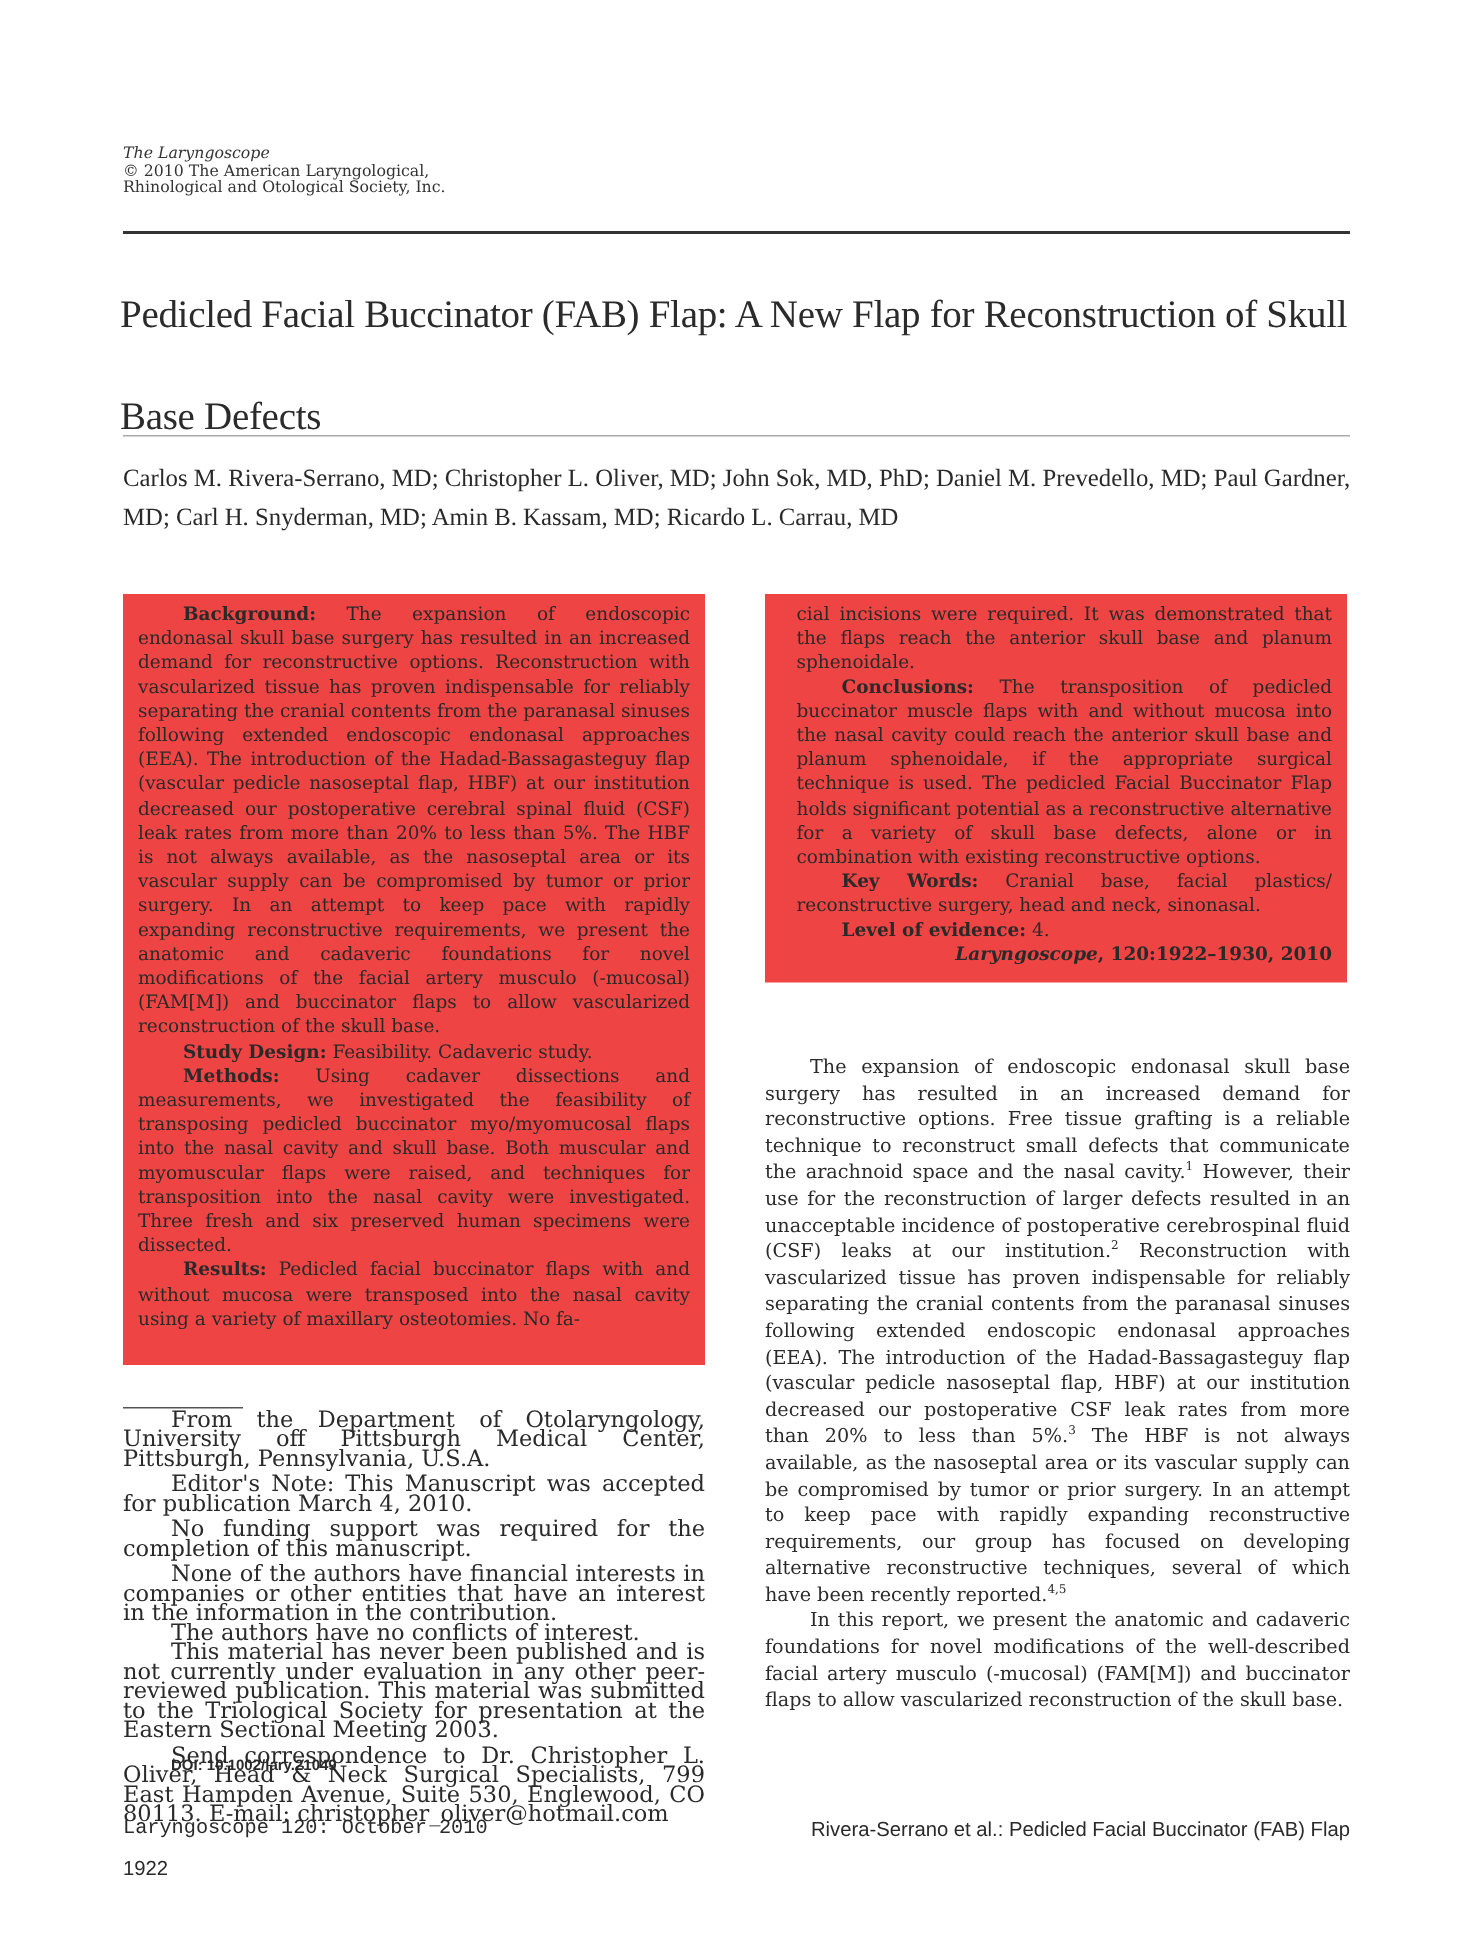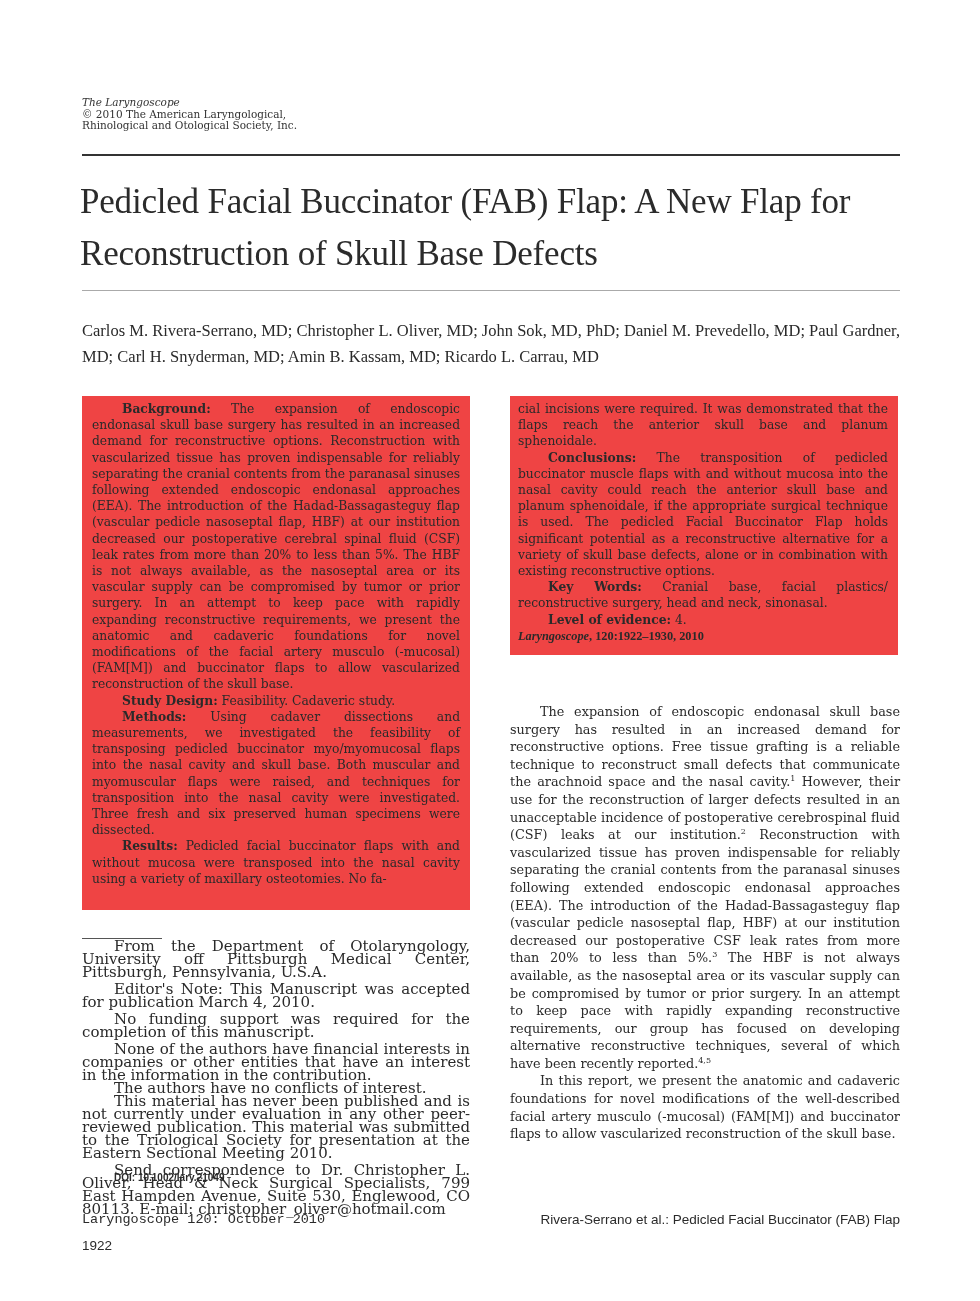--- a/index.html
+++ b/index.html
@@ -9,41 +9,41 @@
   }
   .masthead {
     position: absolute; left: 82px; top: 97px;
     font-size: 10.5px; line-height: 11.5px; color: #333;
   }
   .masthead .journal { font-style: italic; }
   .rule-top { position: absolute; left: 82px; top: 154px; width: 818px; height: 2px; background: #333; }
   .title {
     position: absolute; left: 80px; top: 176px; width: 830px;
     font-family: "Liberation Serif", "DejaVu Serif", serif;
-    font-size: 35px; line-height: 52px; color: #2b2b2b; letter-spacing: -0.2px;
+    font-size: 26px; line-height: 68px; color: #2b2b2b; letter-spacing: -0.2px;
     margin: 0; font-weight: normal;
   }
   .rule-mid { position: absolute; left: 82px; top: 290px; width: 818px; height: 1px; background: #aaa; }
   .authors {
     position: absolute; left: 82px; top: 306px; width: 830px;
     font-family: "Liberation Serif", "DejaVu Serif", serif;
-    font-size: 16.5px; line-height: 26px; color: #2a2a2a; margin-top: 12px;
+    font-size: 16.5px; line-height: 26px; color: #2a2a2a;
   }
   .abs-box {
     position: absolute; background: #ef4444;
     font-family: "DejaVu Serif", serif;
     font-size: 12.3px; line-height: 16.2px; color: #2a2a2a;
     text-align: justify; box-sizing: border-box;
   }
   .abs-left { left: 82px; top: 396px; width: 388px; height: 514px; padding: 5px 10px 0 10px; }
-  .abs-right { left: 510px; top: 396px; width: 388px; height: 259px; padding: 5px 10px 0 8px; }
+  .abs-right { left: 510px; top: 396px; width: 388px; height: 259px; padding: 5px 10px 0 21px; }
   .abs-box p { margin: 0; }
   .abs-box .ind { text-indent: 30px; }
   .abs-box b { font-weight: bold; }
-  .citation { text-align: left; font-weight: bold; font-family: Liberation Serif, serif; }
+  .citation { text-align: right; font-weight: bold; }
   .citation i { font-style: italic; }
 
   .intro {
     position: absolute; left: 510px; top: 703px; width: 390px;
     font-family: "DejaVu Serif", serif;
     font-size: 12.8px; line-height: 17.6px; color: #2a2a2a; text-align: justify;
   }
   .intro h2 { margin: 0; font-size: 13.5px; font-weight: bold; line-height: 18px; }
   .intro p { margin: 0; text-indent: 30px; }
   sup { font-size: 8px; line-height: 0; vertical-align: super; }
@@ -99,20 +99,20 @@
   <p>In this report, we present the anatomic and cadaveric foundations for novel modifications of the well-described facial artery musculo (-mucosal) (FAM[M]) and buccinator flaps to allow vascularized reconstruction of the skull base.</p>
 </div>
 
 <div class="fn-rule"></div>
 <div class="footnotes">
   <p>From the Department of Otolaryngology, University off Pittsburgh Medical Center, Pittsburgh, Pennsylvania, U.S.A.</p>
   <p>Editor's Note: This Manuscript was accepted for publication March 4, 2010.</p>
   <p>No funding support was required for the completion of this manuscript.</p>
   <p class="tight">None of the authors have financial interests in companies or other entities that have an interest in the information in the contribution.</p>
   <p class="tight">The authors have no conflicts of interest.</p>
-  <p>This material has never been published and is not currently under evaluation in any other peer-reviewed publication. This material was submitted to the Triological Society for presentation at the Eastern Sectional Meeting 2010.</p>
+  <p>This material has never been published and is not currently under evaluation in any other peer-reviewed publication. This material was submitted to the Triological Society for presentation at the Eastern Sectional Meeting 2003.</p>
   <p>Send correspondence to Dr. Christopher L. Oliver, Head &amp; Neck Surgical Specialists, 799 East Hampden Avenue, Suite 530, Englewood, CO 80113. E-mail: christopher_oliver@hotmail.com</p>
 </div>
 <div class="doi">DOI: 10.1002/lary.21049</div>
 
 <div class="foot-left">Laryngoscope 120: October 2010</div>
 <div class="foot-right">Rivera-Serrano et al.: Pedicled Facial Buccinator (FAB) Flap</div>
 <div class="page-num">1922</div>
 
 </body></html>

